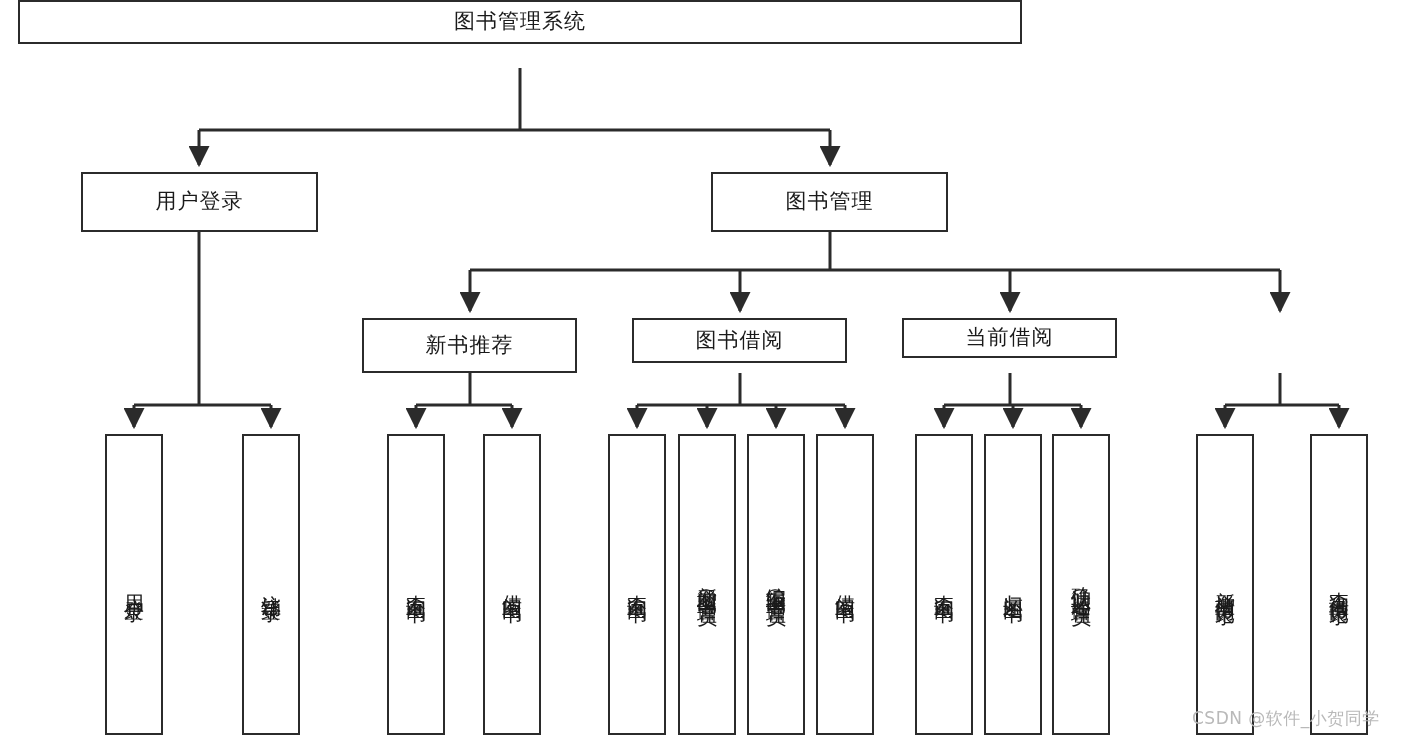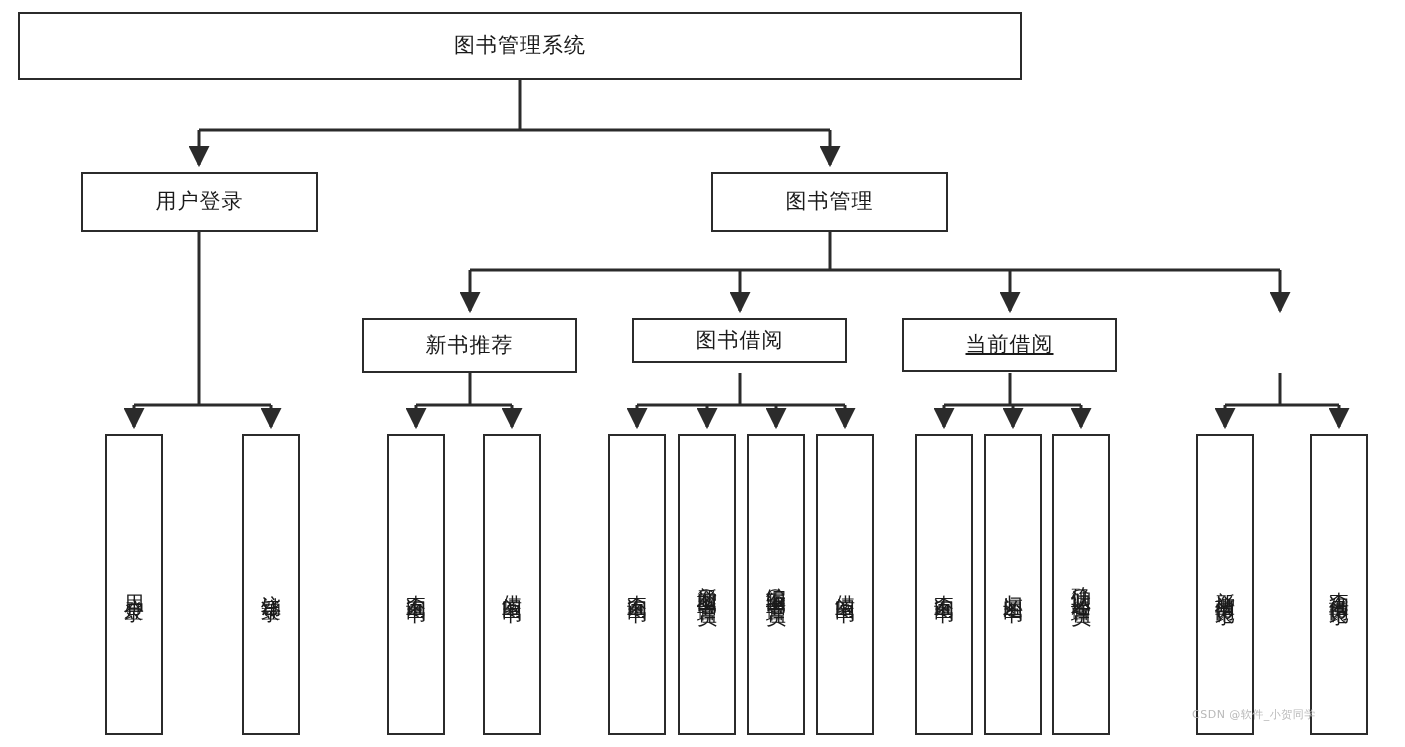--- a/index.html
+++ b/index.html
@@ -49,21 +49,21 @@
   .node.vert .label {
     writing-mode: vertical-rl;
     text-orientation: upright;
     font-size: 20px;
     line-height: 1.25;
     letter-spacing: 3px;
     white-space: nowrap;
   }
   .watermark {
     position: absolute;
-    font-size: 11px;
+    font-size: 17px;
     color: #b9b9b9;
     white-space: nowrap;
     letter-spacing: 0.5px;
   }
 </style>
 </head>
 <body>
 
 <div id="canvas">
 
@@ -110,41 +110,41 @@
       <path d="M 1013 405 L 1013 427" marker-end="url(#arrow)"></path>
       <path d="M 1081 405 L 1081 427" marker-end="url(#arrow)"></path>
 
       <path d="M 1280 373 L 1280 405"></path>
       <path d="M 1225 405 L 1339 405"></path>
       <path d="M 1225 405 L 1225 427" marker-end="url(#arrow)"></path>
       <path d="M 1339 405 L 1339 427" marker-end="url(#arrow)"></path>
     </g>
   </svg>
 
-  <div class="node horiz" style="left:18px; top:12px; width:1004px; height:68px;">
+  <div class="node horiz" style="left:18px; top:0; width:1004px; height:44px;">
     <span class="label">图书管理系统</span>
   </div>
 
   <div class="node horiz" style="left:81px; top:172px; width:237px; height:60px;">
     <span class="label">用户登录</span>
   </div>
 
   <div class="node horiz" style="left:362px; top:318px; width:215px; height:55px;">
     <span class="label">新书推荐</span>
   </div>
 
   <div class="node horiz" style="left:711px; top:172px; width:237px; height:60px;">
     <span class="label">图书管理</span>
   </div>
 
   <div class="node horiz" style="left:632px; top:318px; width:215px; height:45px;">
     <span class="label">图书借阅</span>
   </div>
 
-  <div class="node horiz" style="left:902px; top:318px; width:215px; height:54px;text-decoration:underline;">
+  <div class="node horiz" style="left:902px; top:318px; width:215px; height:40px;">
     <span class="label">当前借阅</span>
   </div>
 
 
   <div class="node vert" style="left:105px; top:434px; width:58px; height:301px;">
     <span class="label">用户登录</span>
   </div>
 
   <div class="node vert" style="left:242px; top:434px; width:58px; height:301px;">
     <span class="label">注销登录</span>

